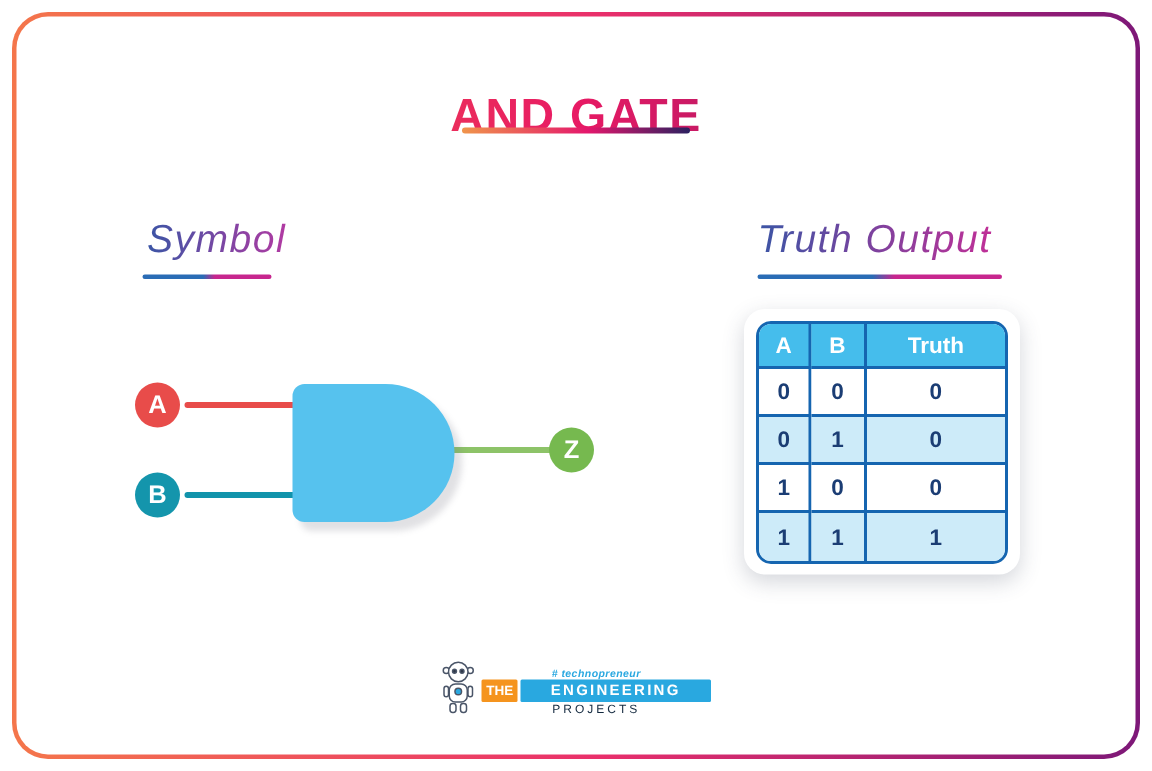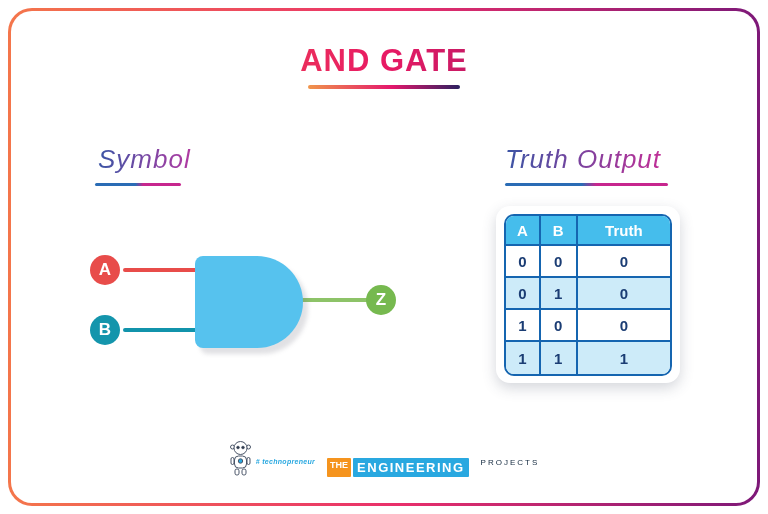--- a/index.html
+++ b/index.html
@@ -18,21 +18,21 @@
     padding: 3px;
   }
   .frame-inner {
     width: 100%; height: 100%;
     background: #ffffff; border-radius: 21px;
     position: relative;
   }
 
   
   .title {
-    position: absolute; top: 32px; left: 0; width: 100%;
+    position: absolute; top: 48px; left: 0; width: 100%;
     text-align: center;
     font-size: 31px; font-weight: bold; letter-spacing: 1px;
     background: linear-gradient(90deg, #F4703F, #E81A64 50%, #5B1A67);
     -webkit-background-clip: text; background-clip: text;
     color: transparent;
   }
   .title-underline {
     position: absolute; top: 74px; left: 50%; margin-left: -76px;
     width: 152px; height: 4px; border-radius: 2px;
     background: linear-gradient(90deg, #F0954B, #E4176C 55%, #2B2060);
@@ -121,33 +121,33 @@
   .tt-table tbody tr:nth-child(odd) td { background: #ffffff; }
   .col-a { width: 34px; }
   .col-b { width: 36px; }
   .col-out { width: 90px; }
 
   
   .footer-logo {
     position: absolute; left: 0; right: 0; bottom: 26px;
     display: flex; justify-content: center; align-items: flex-end; gap: 4px;
   }
-  .logo-text { display: flex; flex-direction: row; align-items: flex-start; gap: 12px; }
+  .logo-text { display: flex; flex-direction: column; align-items: center; gap: 0; }
   .logo-tagline {
     color: #29A8E0; font-style: italic; font-weight: bold;
     font-size: 7px; letter-spacing: 0.3px;
   }
   .logo-row { display: flex; gap: 2px; }
   .logo-the {
     background: #F5941E; color: #ffffff; font-weight: bold;
     font-size: 9px; padding: 2px 3px; border-radius: 1px;
   }
   .logo-engineering {
     background: #29A8E0; color: #ffffff; font-weight: bold;
-    font-size: 13px; letter-spacing: 1.5px; padding: 2px 4px; border-radius: 1px;
+    font-size: 10px; letter-spacing: 1.5px; padding: 2px 20px; border-radius: 1px;
   }
   .logo-projects {
     color: #12283E; font-weight: normal; font-size: 8px; letter-spacing: 2px;
   }
 </style>
 </head>
 <body>
 
 <div class="frame">
   <div class="frame-inner">

